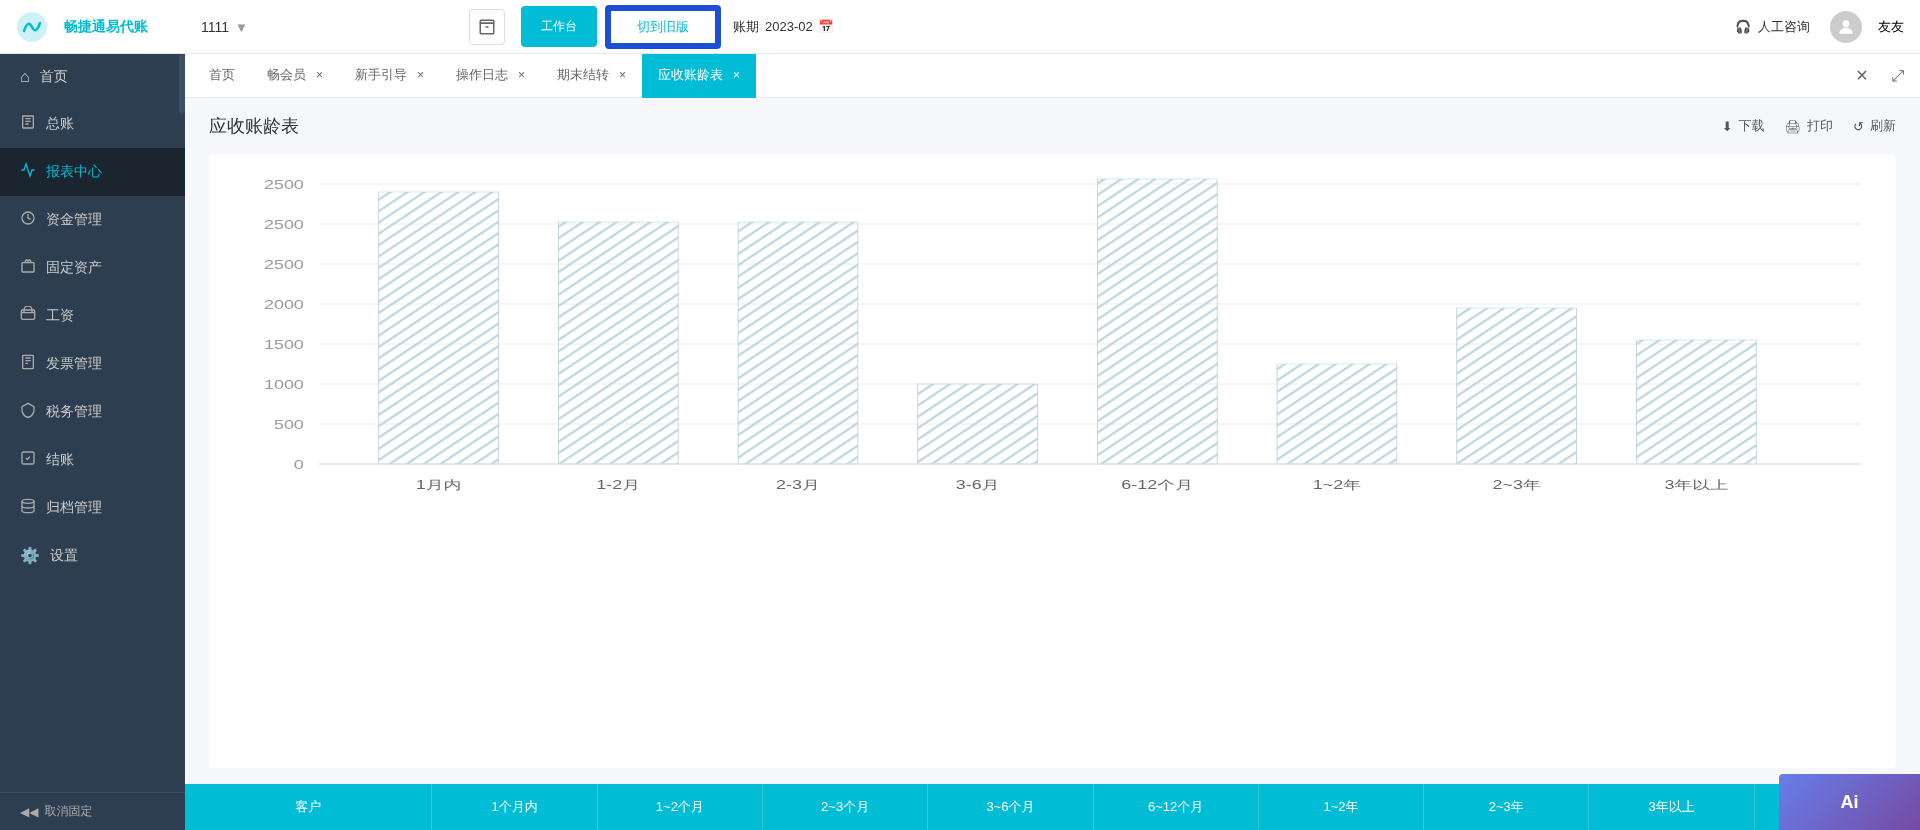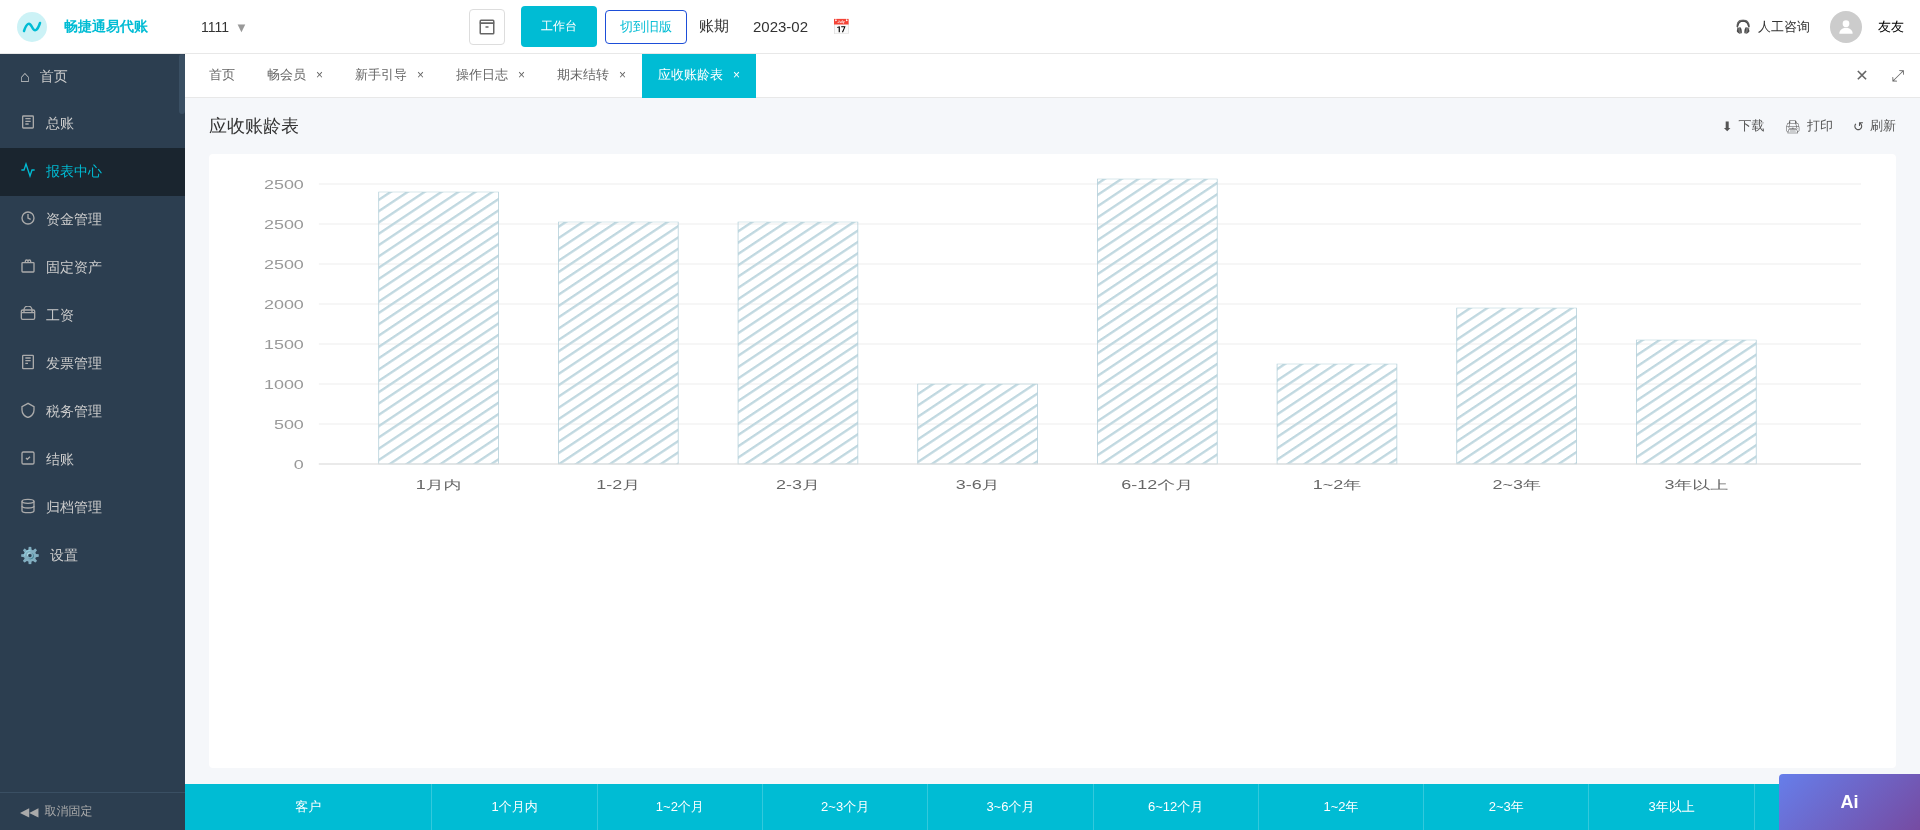--- a/index.html
+++ b/index.html
@@ -62,35 +62,35 @@
       background: #00bcd4;
       color: #fff;
       border: none;
       padding: 12px 20px;
       border-radius: 4px;
       cursor: pointer;
       font-size: 12px;
       margin-left: 16px;
     }
     .switch-old-btn {
-      border: 1px solid #1d4ed8;
+      border: 6px solid #1d4ed8;
       color: #00bcd4;
       background: #fff;
-      padding: 7px 14px;
+      padding: 7px 26px;
       border-radius: 4px;
       cursor: pointer;
       font-size: 13px;
       margin-left: 8px;
     }
     .period-area {
       display: flex;
       align-items: center;
-      gap: 24px;
+      gap: 6px;
       margin-left: 12px;
-      font-size: 15px;
+      font-size: 13px;
       color: #333;
     }
     .period-icon { color: #999; }
     .header-right {
       margin-left: auto;
       display: flex;
       align-items: center;
       gap: 20px;
     }
     .consult-btn {

